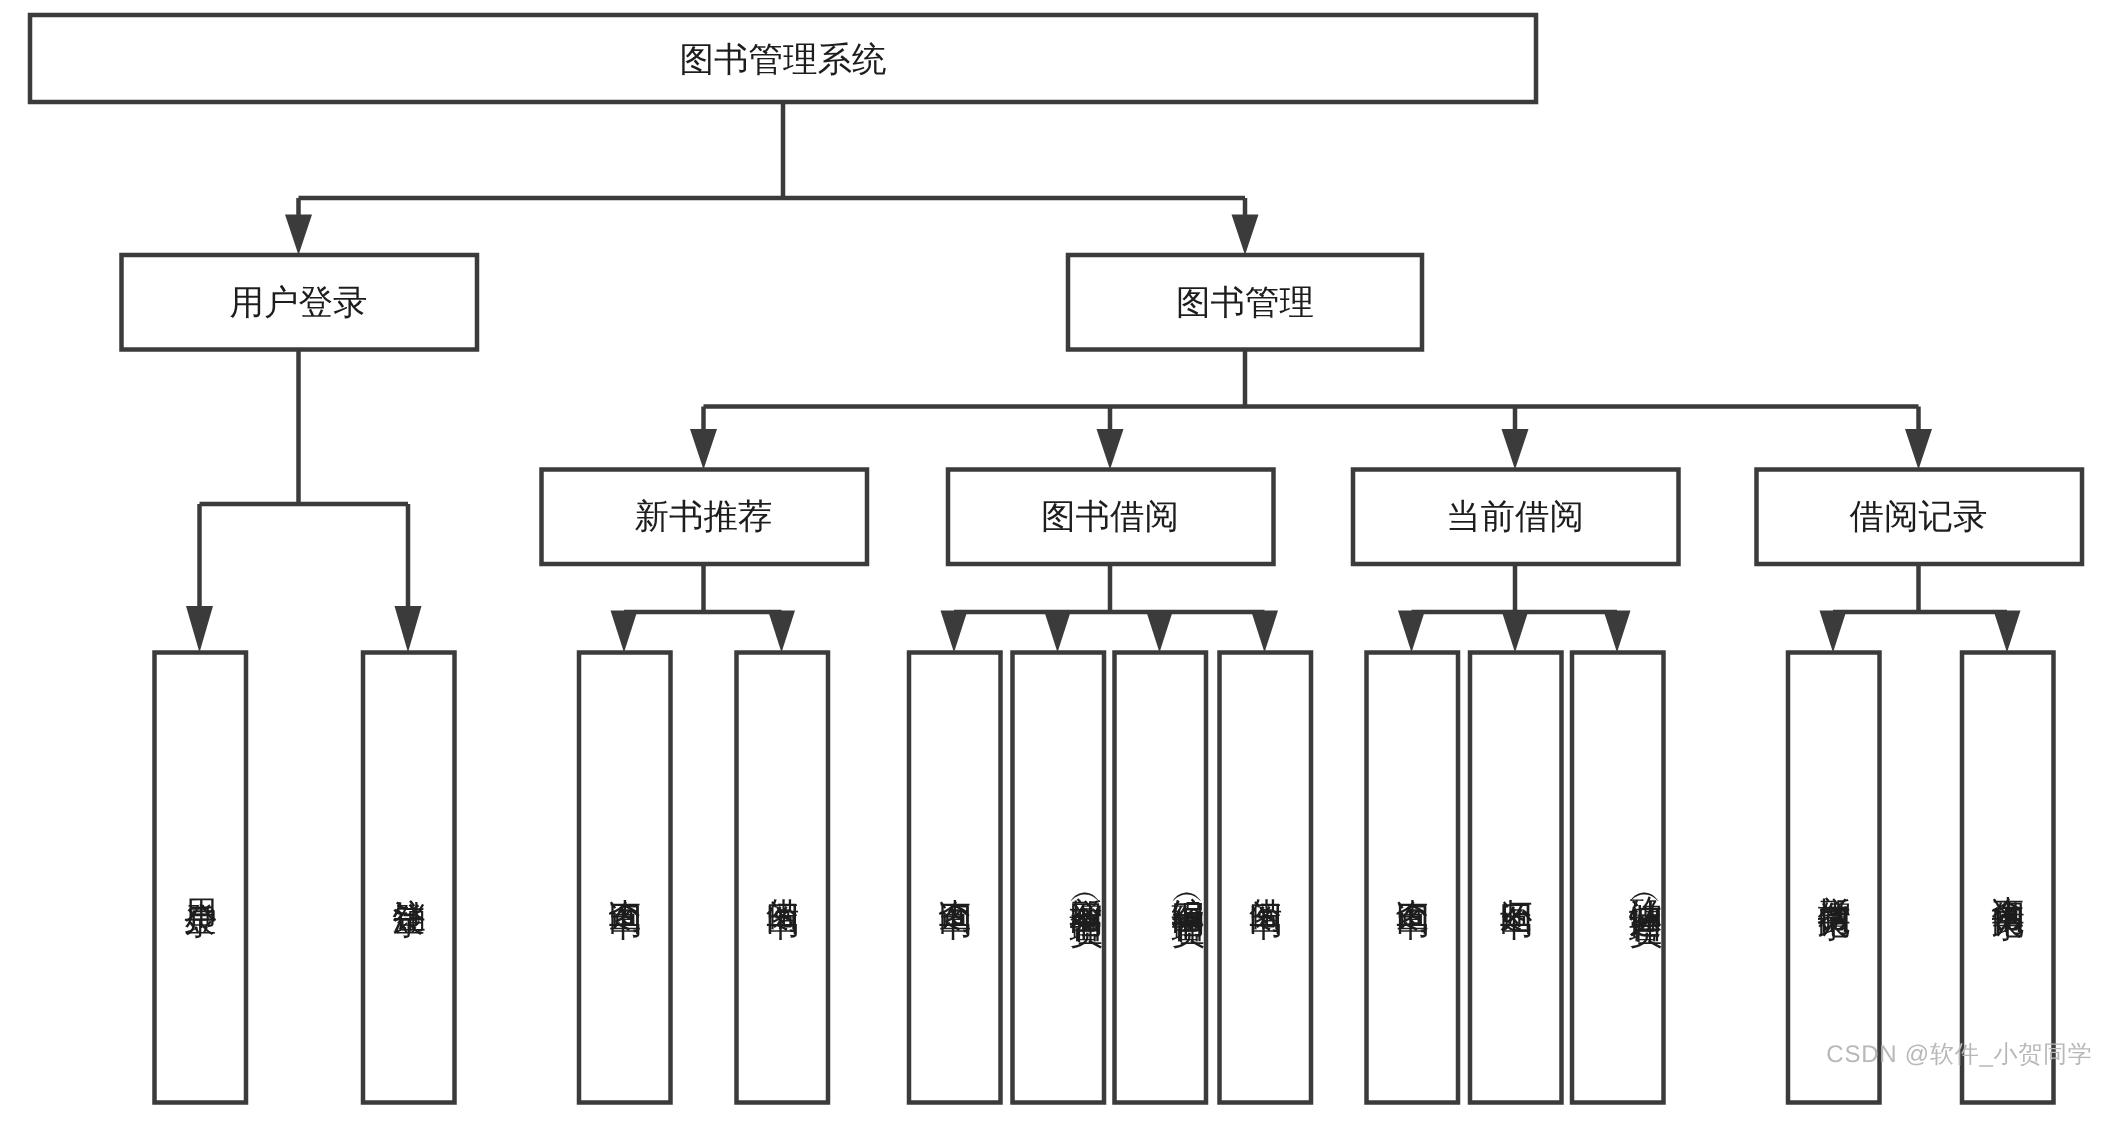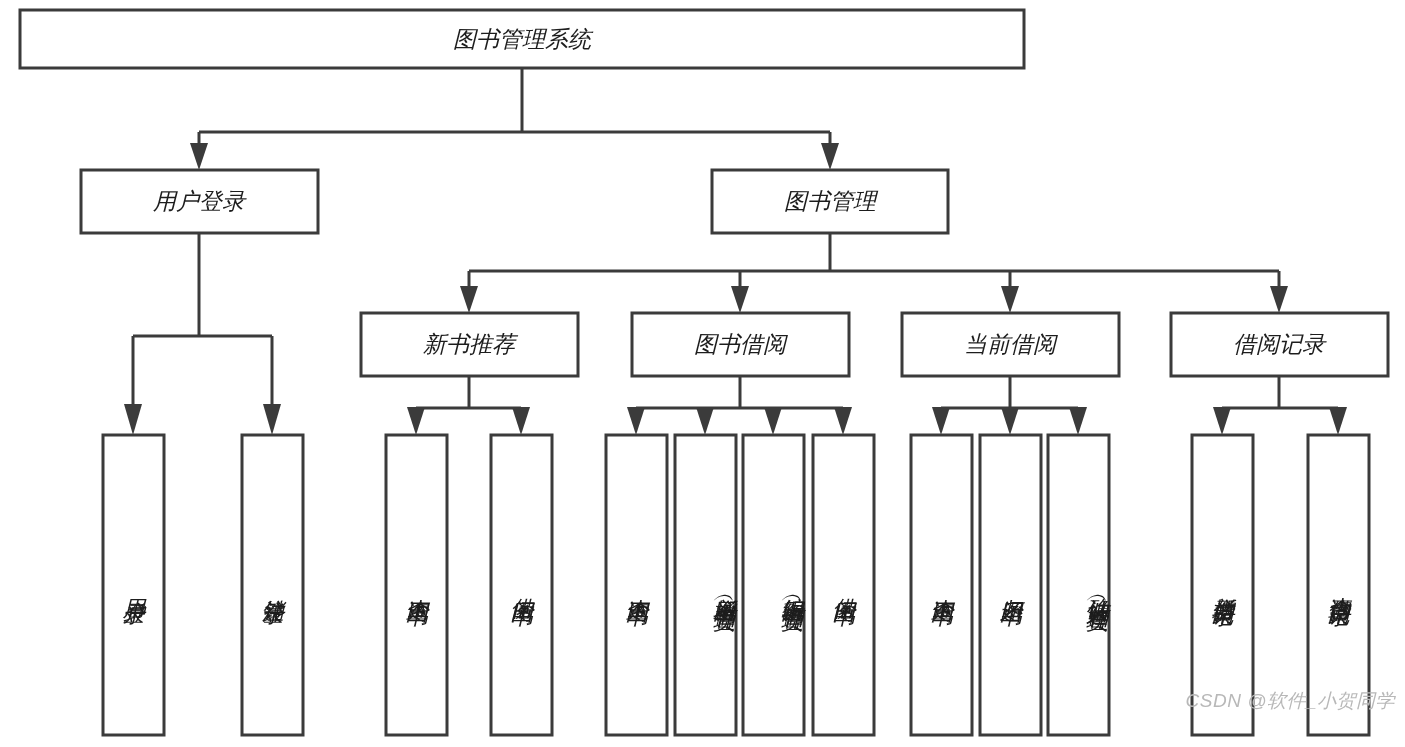--- a/index.html
+++ b/index.html
@@ -11,21 +11,20 @@
     width: 1405px;
     height: 747px;
     font-family: "Liberation Sans", "DejaVu Sans", sans-serif;
     overflow: hidden;
   }
   #diagram-root {
     position: relative;
     width: 1405px;
     height: 720px;
     background: #ffffff;
-    font-style: italic;
   }
   svg#flowchart {
     position: absolute;
     top: 0;
     left: 0;
     width: 1405px;
     height: 747px;
     display: block;
   }
   .node-rect {
@@ -61,21 +60,21 @@
     letter-spacing: 2px;
     white-space: nowrap;
     text-align: center;
     pointer-events: none;
   }
   .watermark {
     position: absolute;
     right: 10px;
     bottom: 6px;
     font-family: "Liberation Sans", "DejaVu Sans", sans-serif;
-    font-size: 19px;
+    font-size: 16px;
     color: #b8b8b8;
     white-space: nowrap;
     letter-spacing: 0.5px;
   }
 </style>
 </head>
 <body>
 
 <div id="diagram-root">
 

